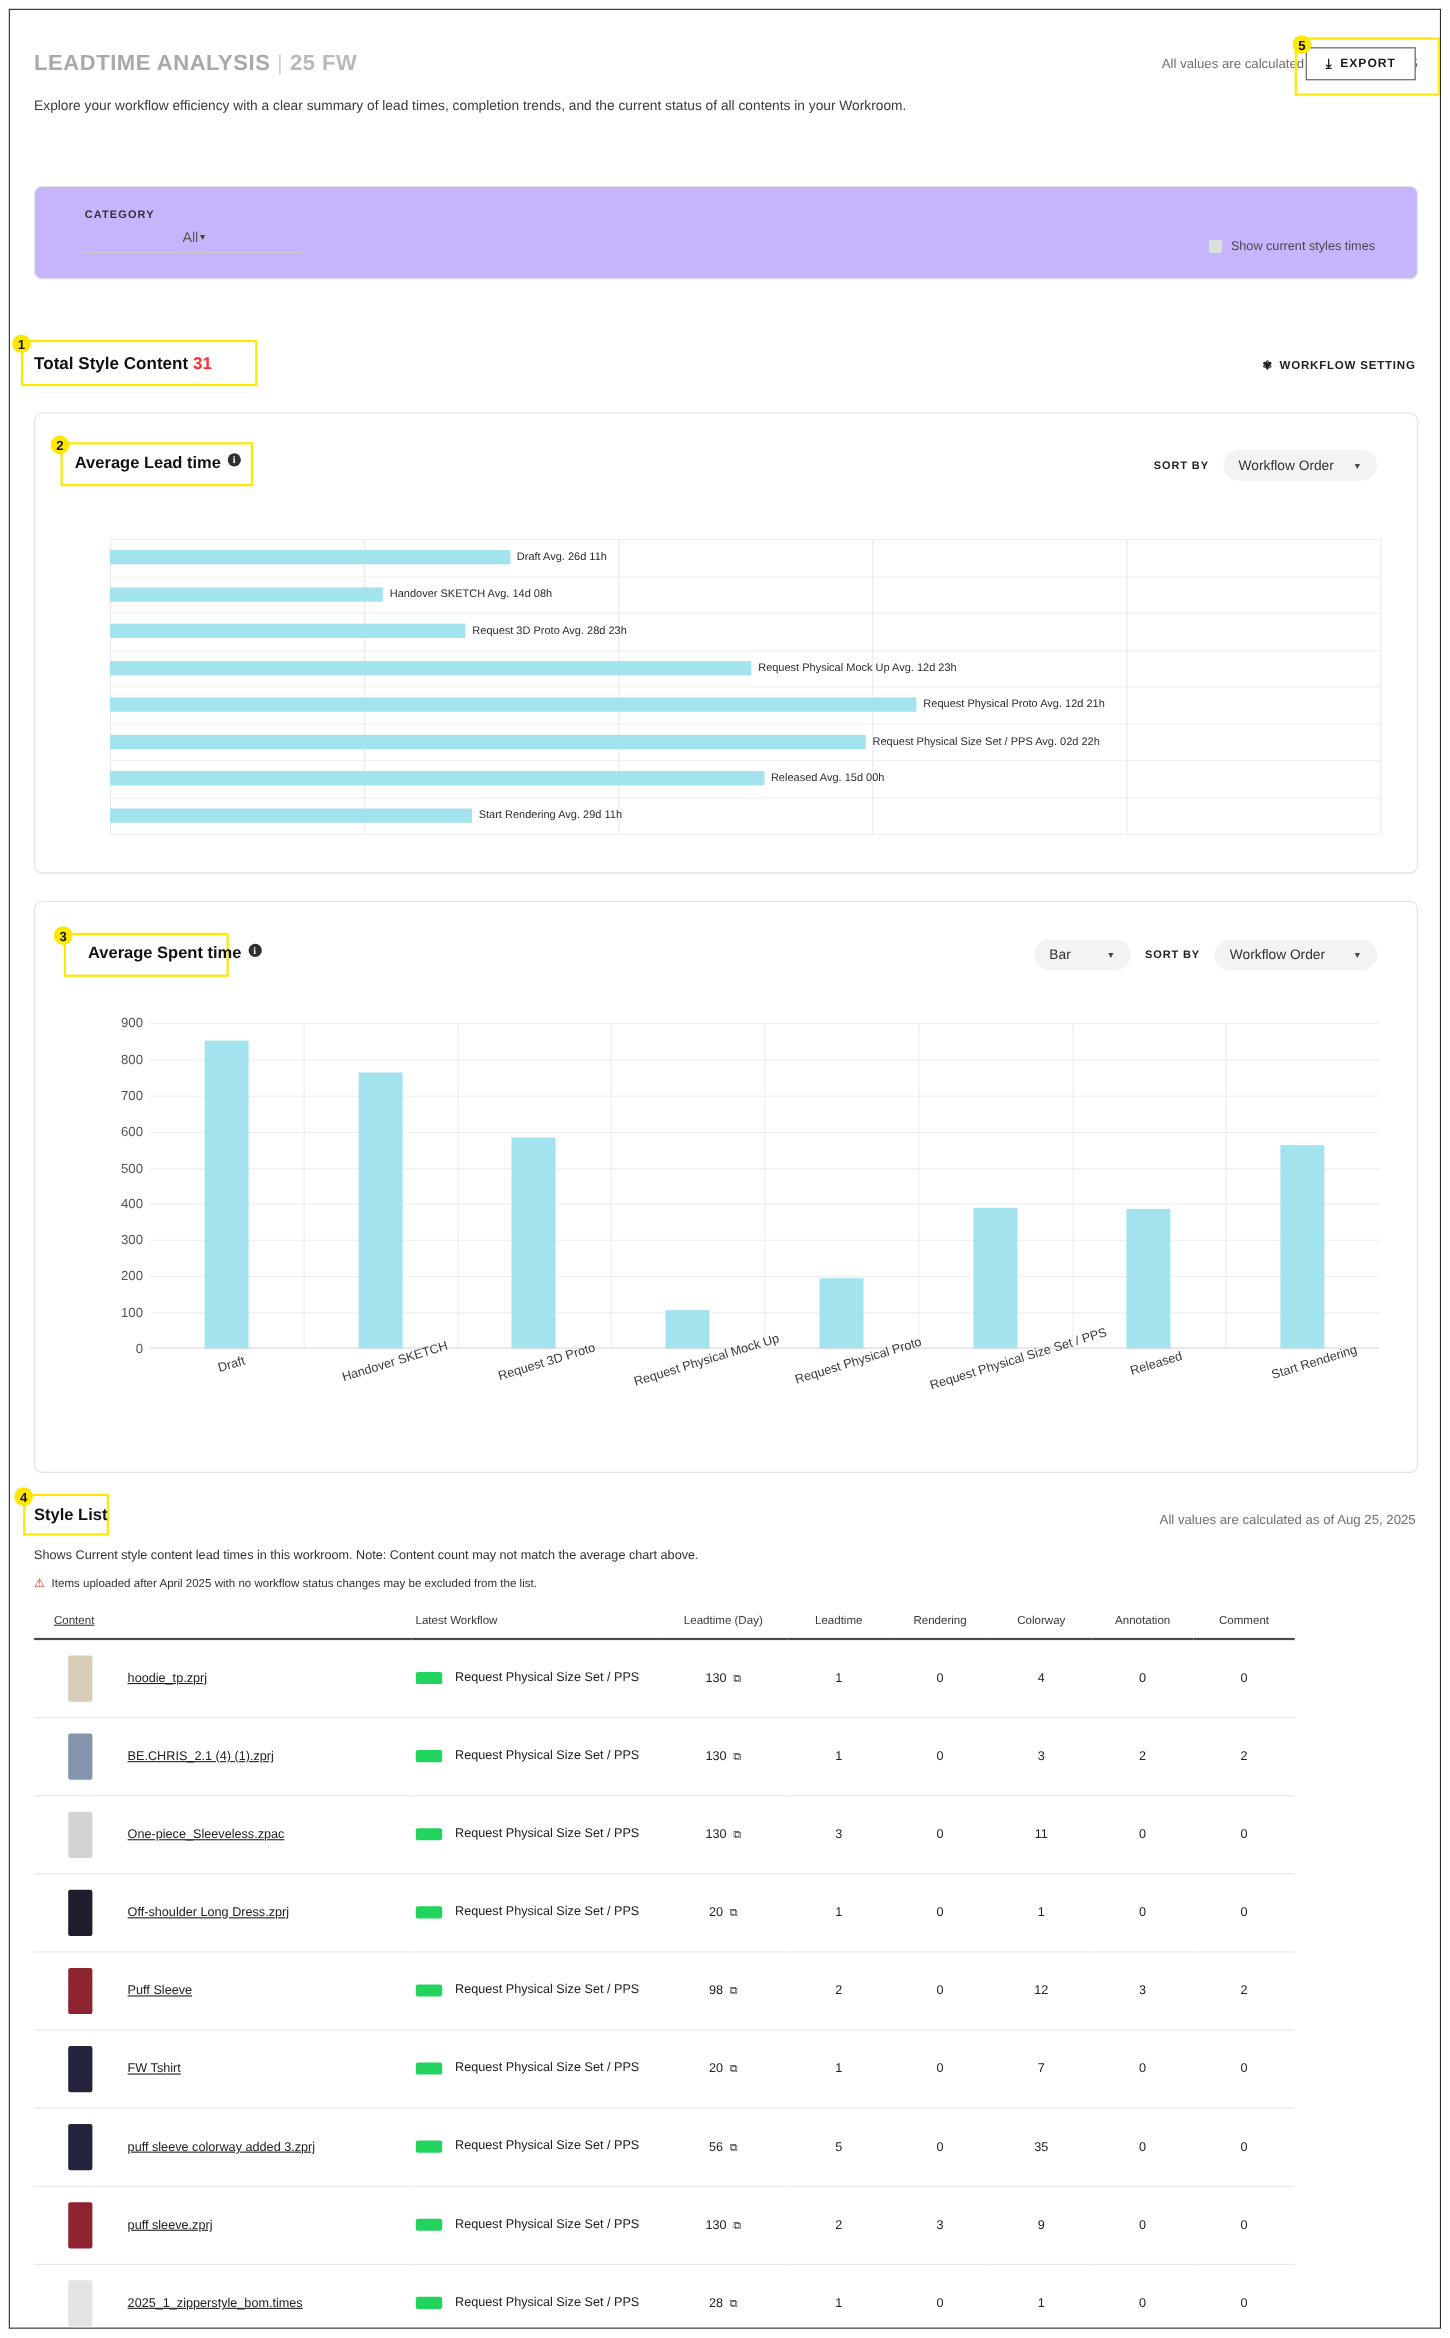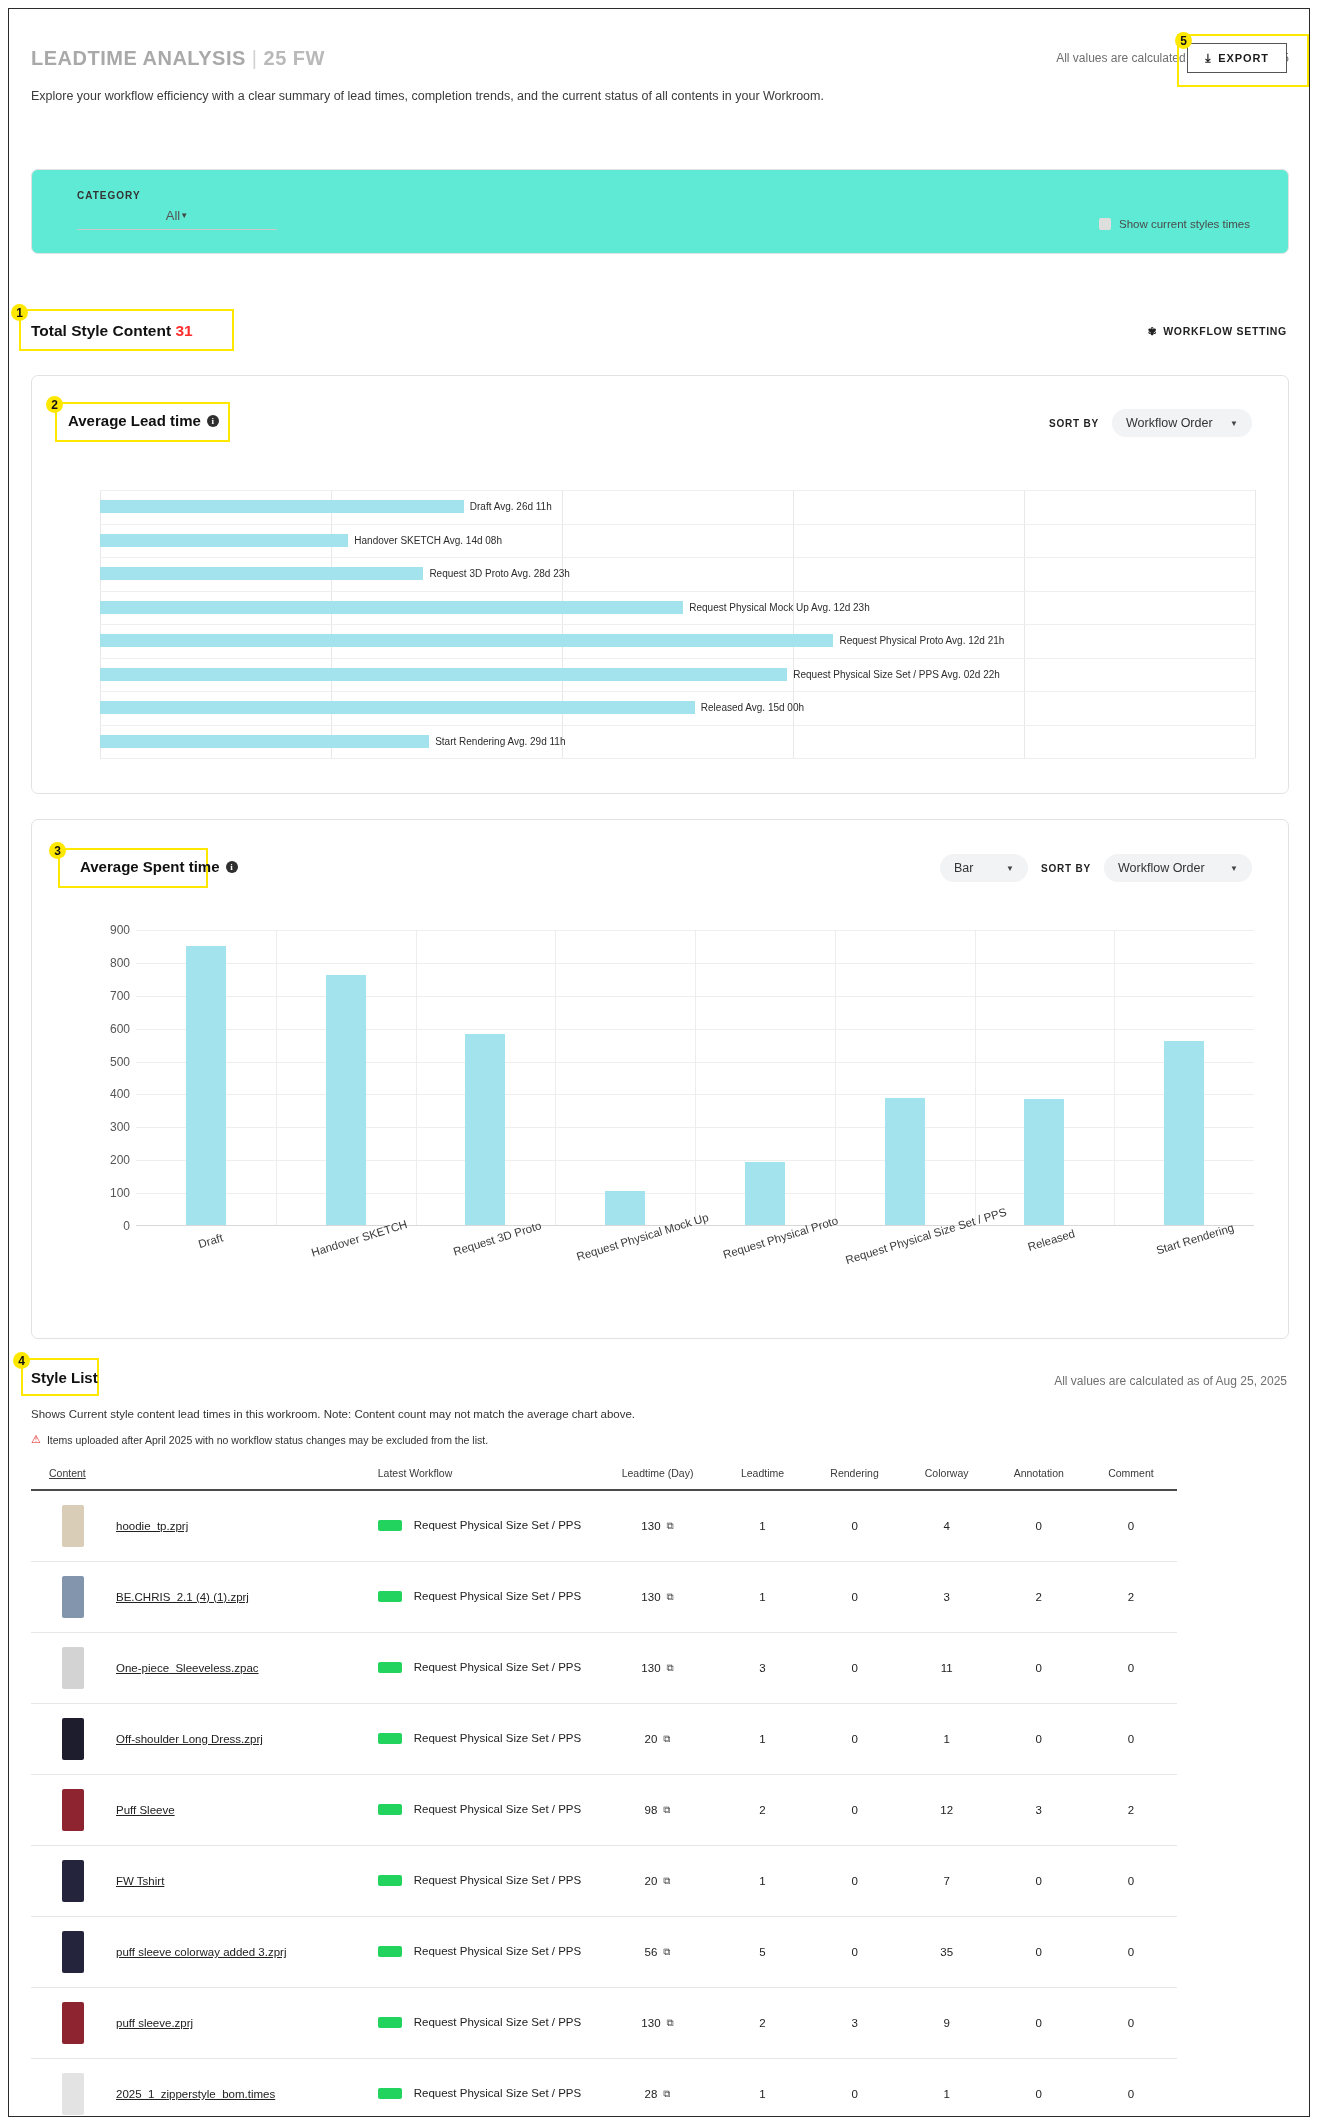--- a/index.html
+++ b/index.html
@@ -41,42 +41,42 @@
     display: inline-flex; align-items: center; gap: 7px;
     border: 1px solid #555; background: #fff; color: #1a1a1a;
     font-size: 11px; font-weight: bold; letter-spacing: .9px;
     padding: 7px 17px; cursor: pointer;
   }
   .dl-ico { font-size: 12px; }
 
   
   .filter-card {
     position: absolute; left: 22px; top: 160px; width: 1258px; height: 85px;
-    border: 1px solid #e2e2e2; border-radius: 7px; background: #5eead4;
+    border: 1px solid #e2e2e2; border-radius: 7px; background: #c4b5fd;
   }
   .filter-label { position: absolute; left: 45px; top: 20px; font-size: 10px; font-weight: bold; letter-spacing: 1px; color: #333; }
   .cat-select {
     position: absolute; left: 45px; top: 38px; width: 200px;
     border-bottom: 1px solid #c9c9c9; padding-bottom: 6px;
     display: flex; align-items: center; justify-content: center;
     font-size: 13px; color: #555; cursor: pointer;
   }
   .caret { font-size: 8px; color: #444; }
   .chk-wrap { position: absolute; right: 38px; top: 48px; display: flex; align-items: center; gap: 8px; cursor: pointer; }
   .chk-box { width: 12px; height: 12px; background: #dedede; border-radius: 2px; }
   .chk-text { font-size: 11.5px; color: #4a4a4a; }
 
   
   .tsc { position: absolute; left: 22px; top: 313px; font-size: 15.5px; font-weight: bold; color: #111; }
   .tsc .count { color: #ff2d2d; }
   .wf-setting { position: absolute; right: 22px; top: 316px; font-size: 10.5px; font-weight: bold; letter-spacing: .7px; color: #222; display: flex; align-items: center; gap: 6px; cursor: pointer; }
 
   
   .card { position: absolute; border: 1px solid #e2e2e2; border-radius: 7px; background: #fff; }
-  .card-title { position: absolute; font-size: 15px; font-weight: bold; color: #111; display: flex; align-items: center; gap: 6px; }
+  .card-title { position: absolute; font-size: 15px; font-weight: bold; color: #111; display: flex; gap: 6px; }
   .info-ico {
     width: 12px; height: 12px; border-radius: 50%; background: #2f2f2f; color: #fff;
     font-size: 9px; font-weight: bold; display: inline-flex; align-items: center; justify-content: center;
     font-family: "Liberation Serif", serif;
   }
   .sortby-lbl { font-size: 10px; font-weight: bold; letter-spacing: .8px; color: #222; }
   .pill {
     background: #f2f3f5; border-radius: 16px; padding: 7px 14px;
     display: flex; align-items: center; justify-content: space-between;
     font-size: 12.5px; color: #333; cursor: pointer;

